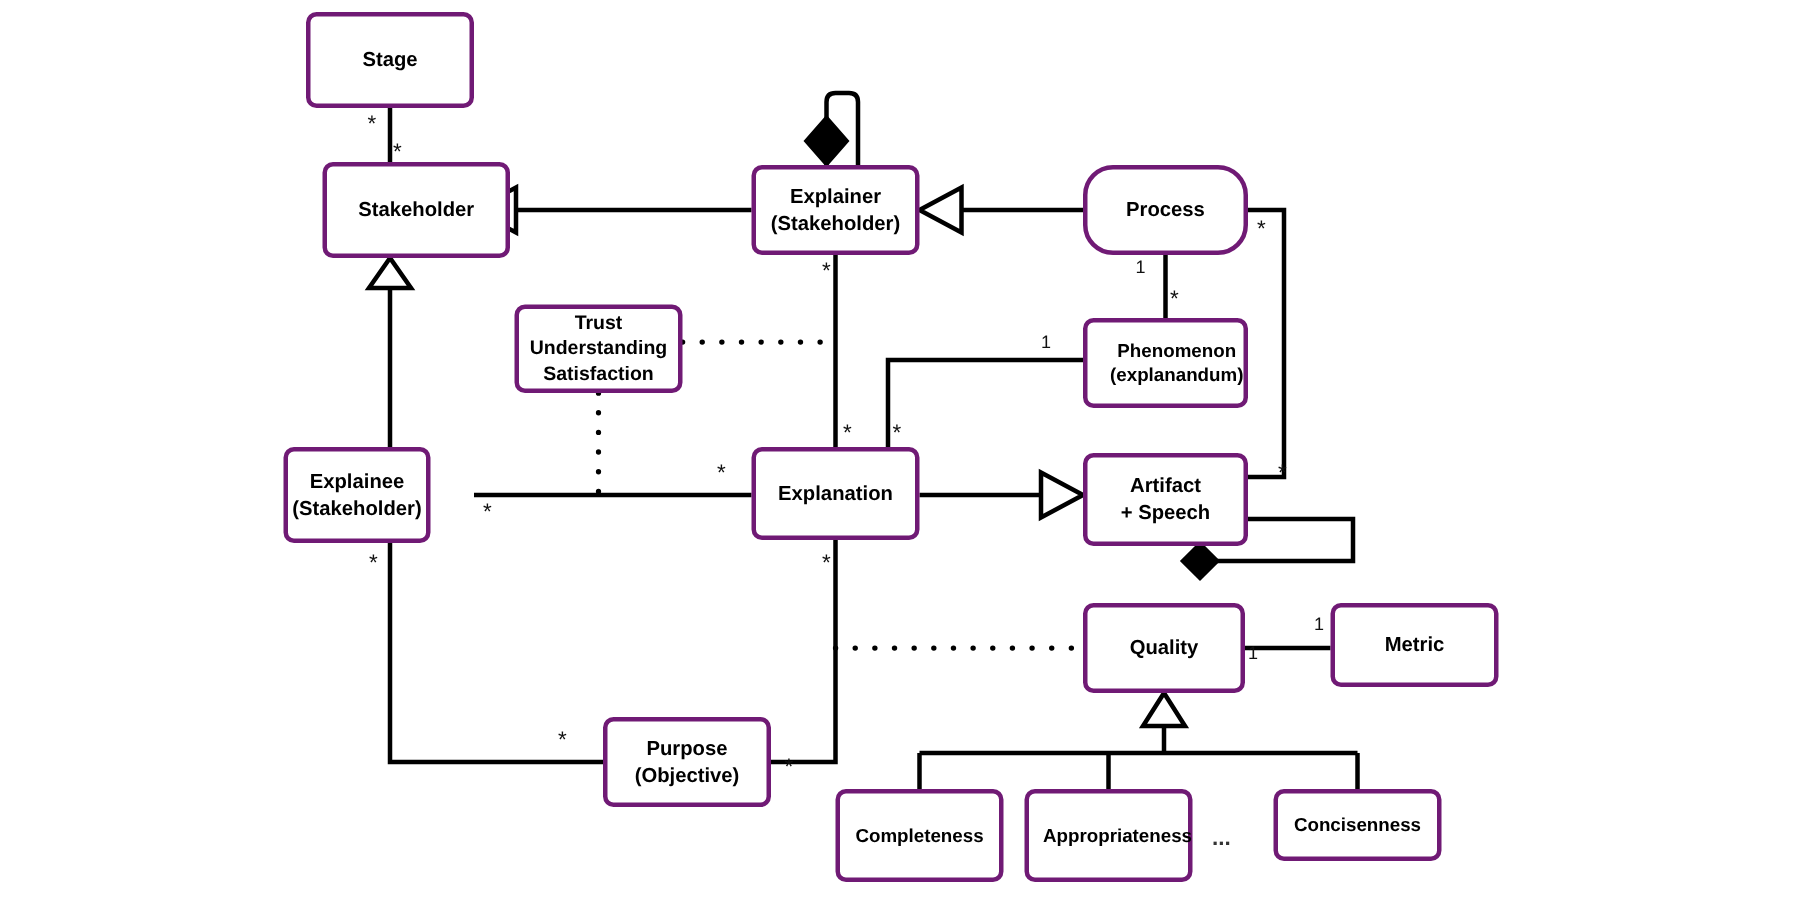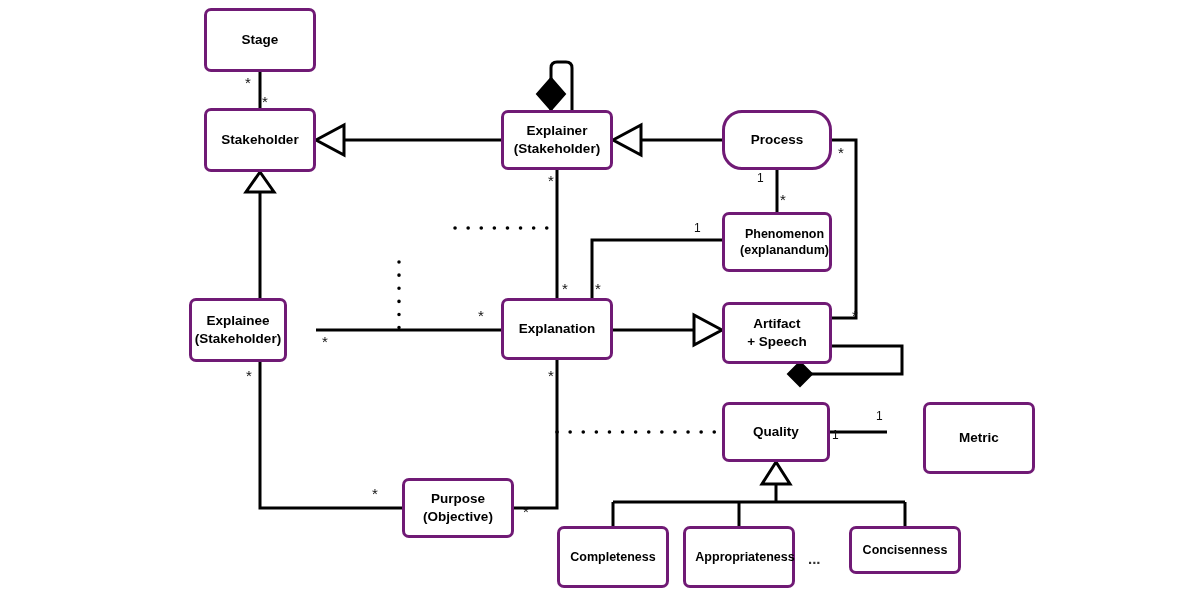--- a/index.html
+++ b/index.html
@@ -107,42 +107,45 @@
 
     <g stroke="#000" stroke-width="3.5" fill="none" stroke-linecap="round" stroke-dasharray="0.1 13">
       <path d="M455,228 L557,228"></path>
       <path d="M399,262 L399,330"></path>
       <path d="M557,432 L722,432"></path>
     </g>
   </svg>
 
   <div class="node" style="left:204px;top:8px;width:112px;height:64px;">Stage</div>
 
-  <div class="node" style="left:204px;top:108px;width:112px;height:64px;">Stakeholder</div>
+  <div class="node" style="left:215px;top:108px;width:125px;height:64px;">Stakeholder</div>
 
   <div class="node" style="left:501px;top:110px;width:112px;height:60px;">Explainer
 (Stakeholder)</div>
 
   <div class="node" style="left:722px;top:110px;width:110px;height:60px;border-radius:20px;">Process</div>
 
+  <div class="node" style="left:343px;top:203px;width:112px;height:59px;font-size:13px;">Trust
+Understanding
+Satisfaction</div>
 
   <div class="node" style="left:722px;top:212px;width:110px;height:60px;font-size:12.5px;padding-left:15px;">Phenomenon
 (explanandum)</div>
 
   <div class="node" style="left:189px;top:298px;width:98px;height:64px;">Explainee
 (Stakeholder)</div>
 
   <div class="node" style="left:501px;top:298px;width:112px;height:62px;">Explanation</div>
 
   <div class="node" style="left:722px;top:302px;width:110px;height:62px;">Artifact
 + Speech</div>
 
   <div class="node" style="left:722px;top:402px;width:108px;height:60px;">Quality</div>
 
-  <div class="node" style="left:887px;top:402px;width:112px;height:72px;margin-left:36px;">Metric</div>
+  <div class="node" style="left:887px;top:402px;width:112px;height:56px;">Metric</div>
 
   <div class="node" style="left:402px;top:478px;width:112px;height:60px;">Purpose
 (Objective)</div>
 
   <div class="node" style="left:557px;top:526px;width:112px;height:62px;font-size:12.5px;">Completeness</div>
 
   <div class="node" style="left:683px;top:526px;width:112px;height:62px;font-size:12.5px;overflow:visible;white-space:nowrap;padding-left:12px;">Appropriateness</div>
 
   <div class="node" style="left:849px;top:526px;width:112px;height:48px;font-size:12.5px;">Concisenness</div>
 

